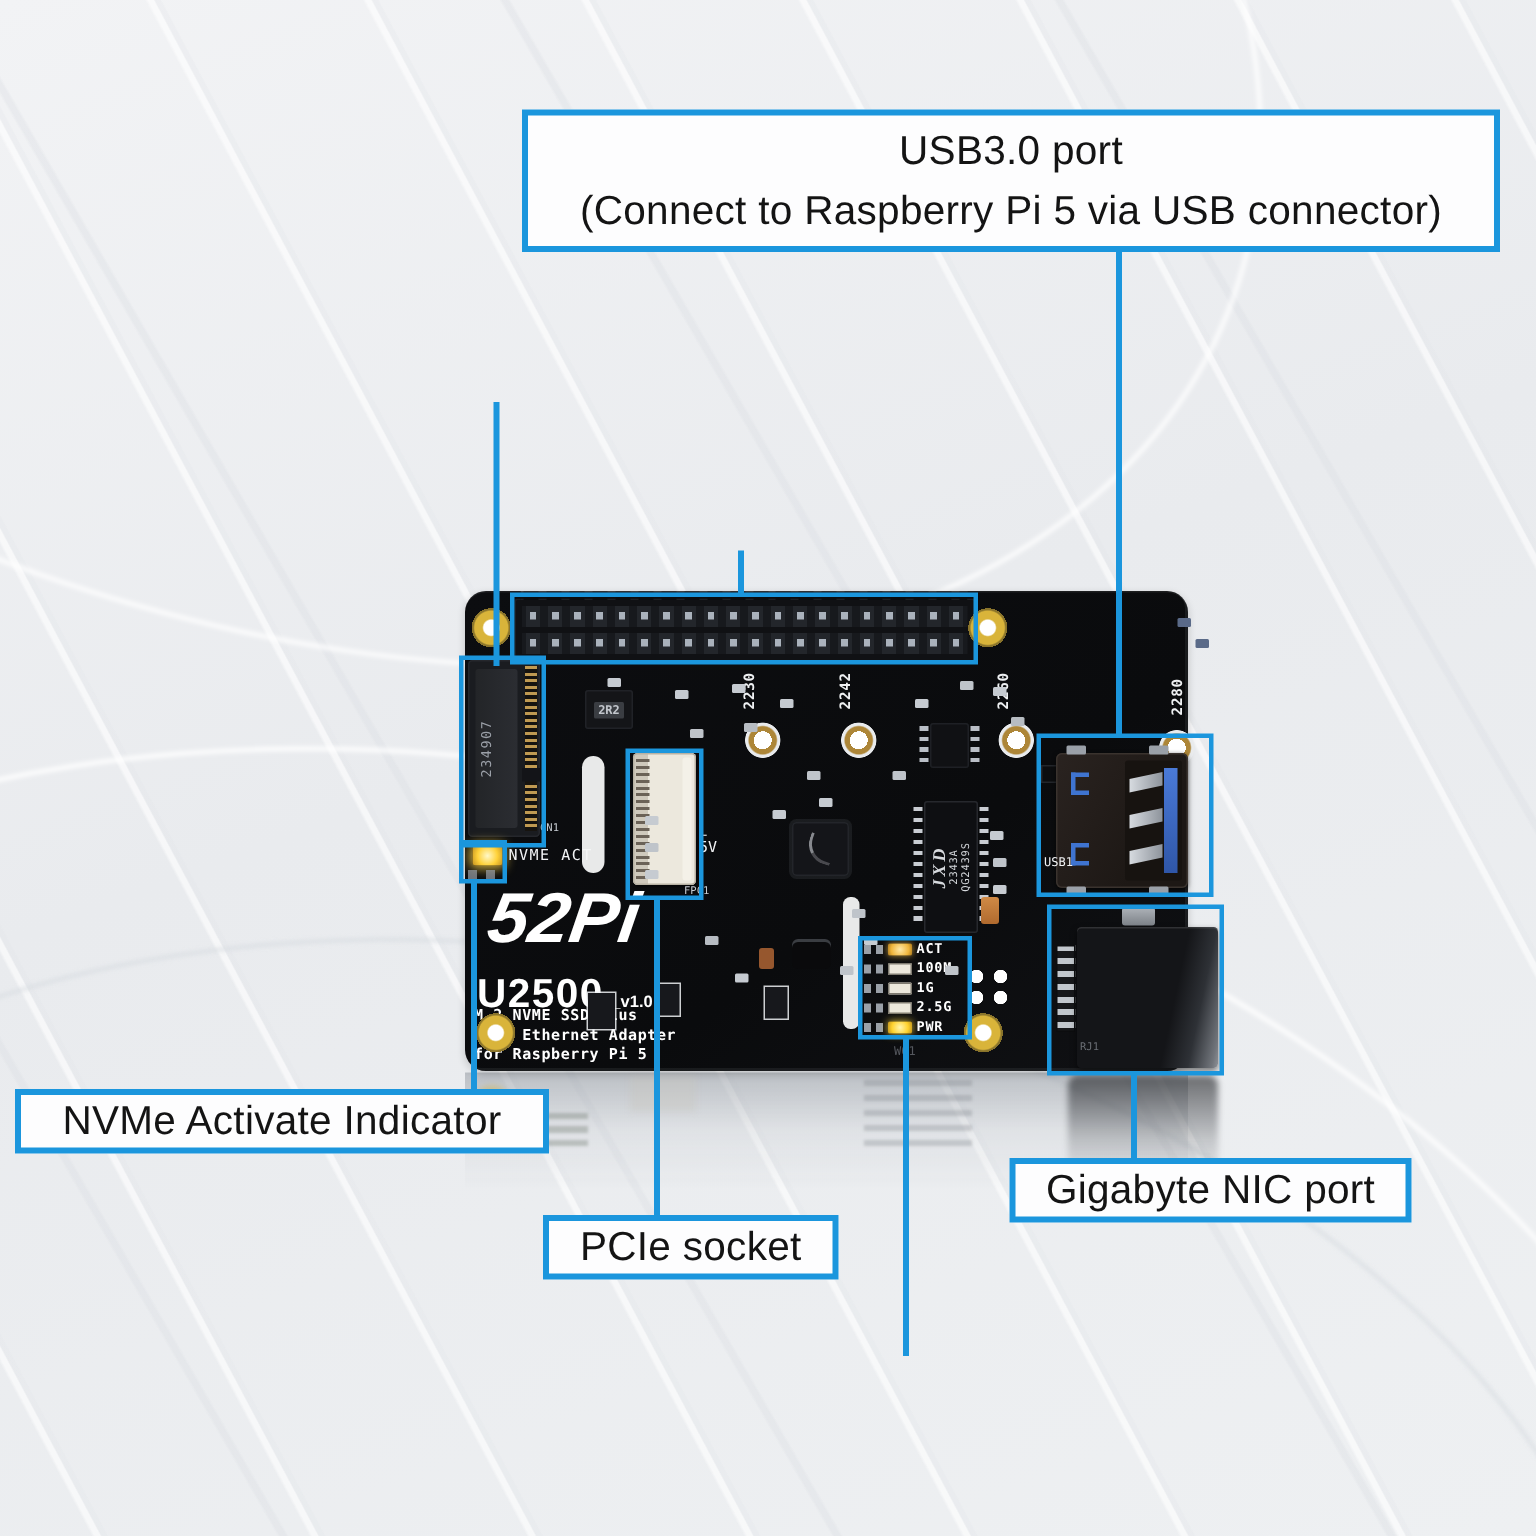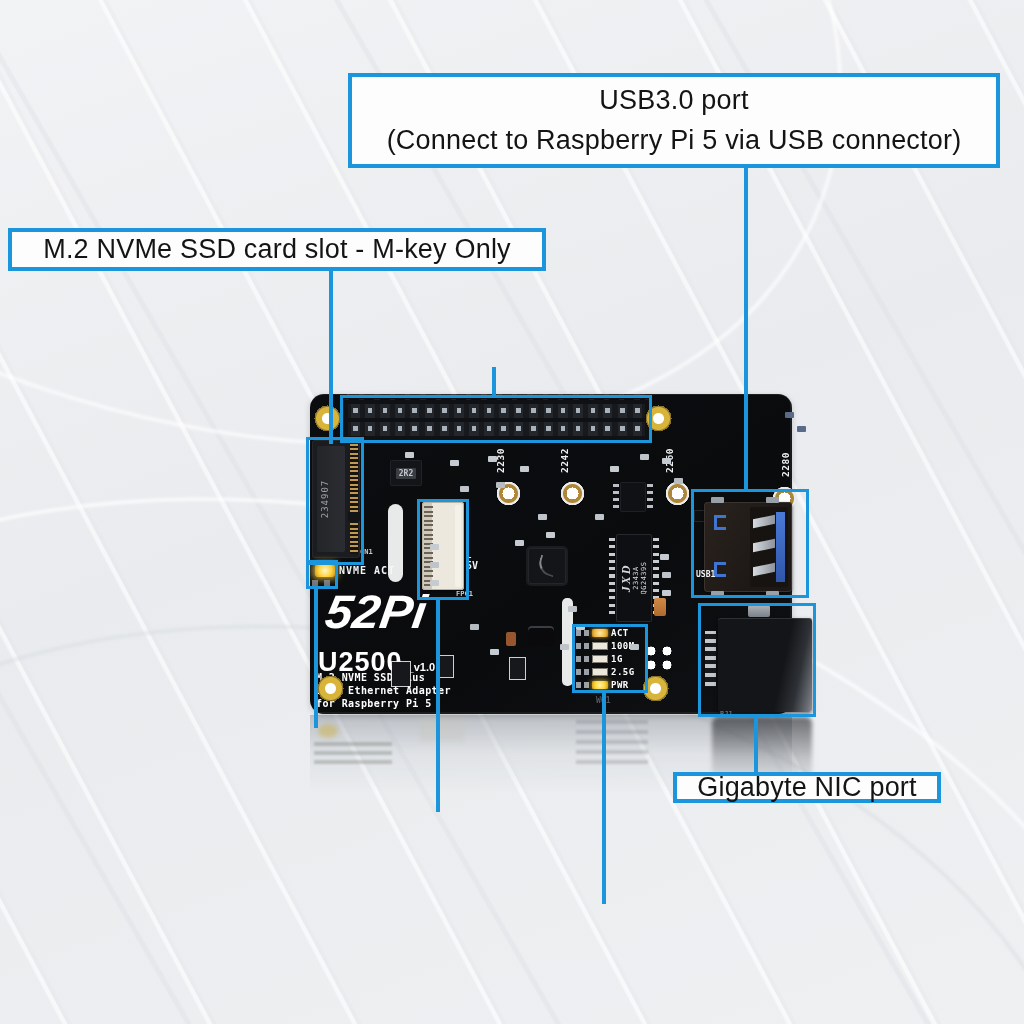--- a/index.html
+++ b/index.html
@@ -53,28 +53,28 @@
   
   .m2 { left:2px; top:46px; width:48px; height:118px; background:#1a1c20; border-radius:3px; box-shadow:inset 0 0 0 1px #25272c; }
   .m2 .cavity { position:absolute; left:5px; top:6px; width:28px; height:106px; background:linear-gradient(90deg,#232528,#2b2d32); border-radius:2px; }
   .m2 .pins { position:absolute; left:38px; top:4px; width:8px; height:110px;
     background:repeating-linear-gradient(180deg, #c09a52 0 2px, #17140f 2px 4.4px); }
   .m2 .notch { position:absolute; left:36px; top:72px; width:12px; height:9px; background:#131418; }
   .vtext { position:absolute; display:flex; align-items:center; justify-content:center; }
   .vtext > span { white-space:nowrap; transform:rotate(-90deg); }
   .m2serial { left:8px; top:70px; width:14px; height:70px; color:#9ba0a8; font:9px "DejaVu Sans Mono", monospace; letter-spacing:1px; }
 
-  .silk { color:#f2f3f5; font-family:"DejaVu Sans Mono", monospace; font-weight:bold; position:absolute; }
+  .silk { color:#f2f3f5; font-family:"DejaVu Sans Mono", monospace; font-weight:normal; position:absolute; }
   .cn1 { left:50px; top:154px; font-size:7px; color:#c9ced4; }
   .fpc1 { left:146px; top:196px; font-size:7px; color:#c9ced4; }
   .v5 { left:156px; top:160px; font-size:10px; }
   .v5 .arr { font-size:9px; display:block; line-height:6px; }
   .usb1 { left:386px; top:176px; font-size:8px; }
   .w01 { left:286px; top:302px; font-size:8px; color:#55585e; }
-  .rj1 { left:378px; top:316px; font-size:7px; color:#6a6e74;margin-left:32px; }
+  .rj1 { left:378px; top:300px; font-size:7px; color:#6a6e74;margin-left:32px; }
   .nvmeact { left:29px; top:171px; font-size:10px; letter-spacing:1px; }
 
   
   .nvled { left:5px; top:170px; width:20px; height:13px; border-radius:2px;
     background:radial-gradient(circle at 50% 50%, #fff8c8, #ffd23a 55%, #c2901f);
     box-shadow:0 0 7px 2px rgba(255,214,74,.8); }
   .nvled-pads { left:2px; top:186px; width:24px; height:8px;
     background:repeating-linear-gradient(90deg,#9aa0a8 0 6px, rgba(0,0,0,0) 6px 12px); opacity:.7; }
 
   
@@ -353,16 +353,17 @@
   <div class="hbox" style="left:306px; top:560px; width:32px; height:29px;"></div>
   <div class="hbox" style="left:417px; top:499px; width:52px; height:101px;"></div>
   <div class="hbox" style="left:691px; top:489px; width:118px; height:109px;"></div>
   <div class="hbox" style="left:572px; top:624px; width:76px; height:69px;"></div>
   <div class="hbox" style="left:698px; top:603px; width:118px; height:114px;"></div>
 
   <div class="lbl two" style="left:348px; top:73px; width:652px; height:95px;">
     <div>USB3.0 port</div>
     <div>(Connect to Raspberry Pi 5 via USB connector)</div>
   </div>
-  <div class="lbl" style="left:8px; top:228px; width:538px; height:43px;">M.2 NVMe SSD card slot - M-key Only</div>
-  <div class="lbl" style="left:673px; top:772px; width:268px; height:31px;">Gigabyte NIC port</div>
+  <div class="lbl" style="left:10px; top:726px; width:356px; height:43px;">NVMe Activate Indicator</div>
+  <div class="lbl" style="left:362px; top:810px; width:197px; height:43px;">PCIe socket</div>
+  <div class="lbl" style="left:673px; top:772px; width:268px; height:43px;">Gigabyte NIC port</div>
 
 </div>
 
 </body></html>

